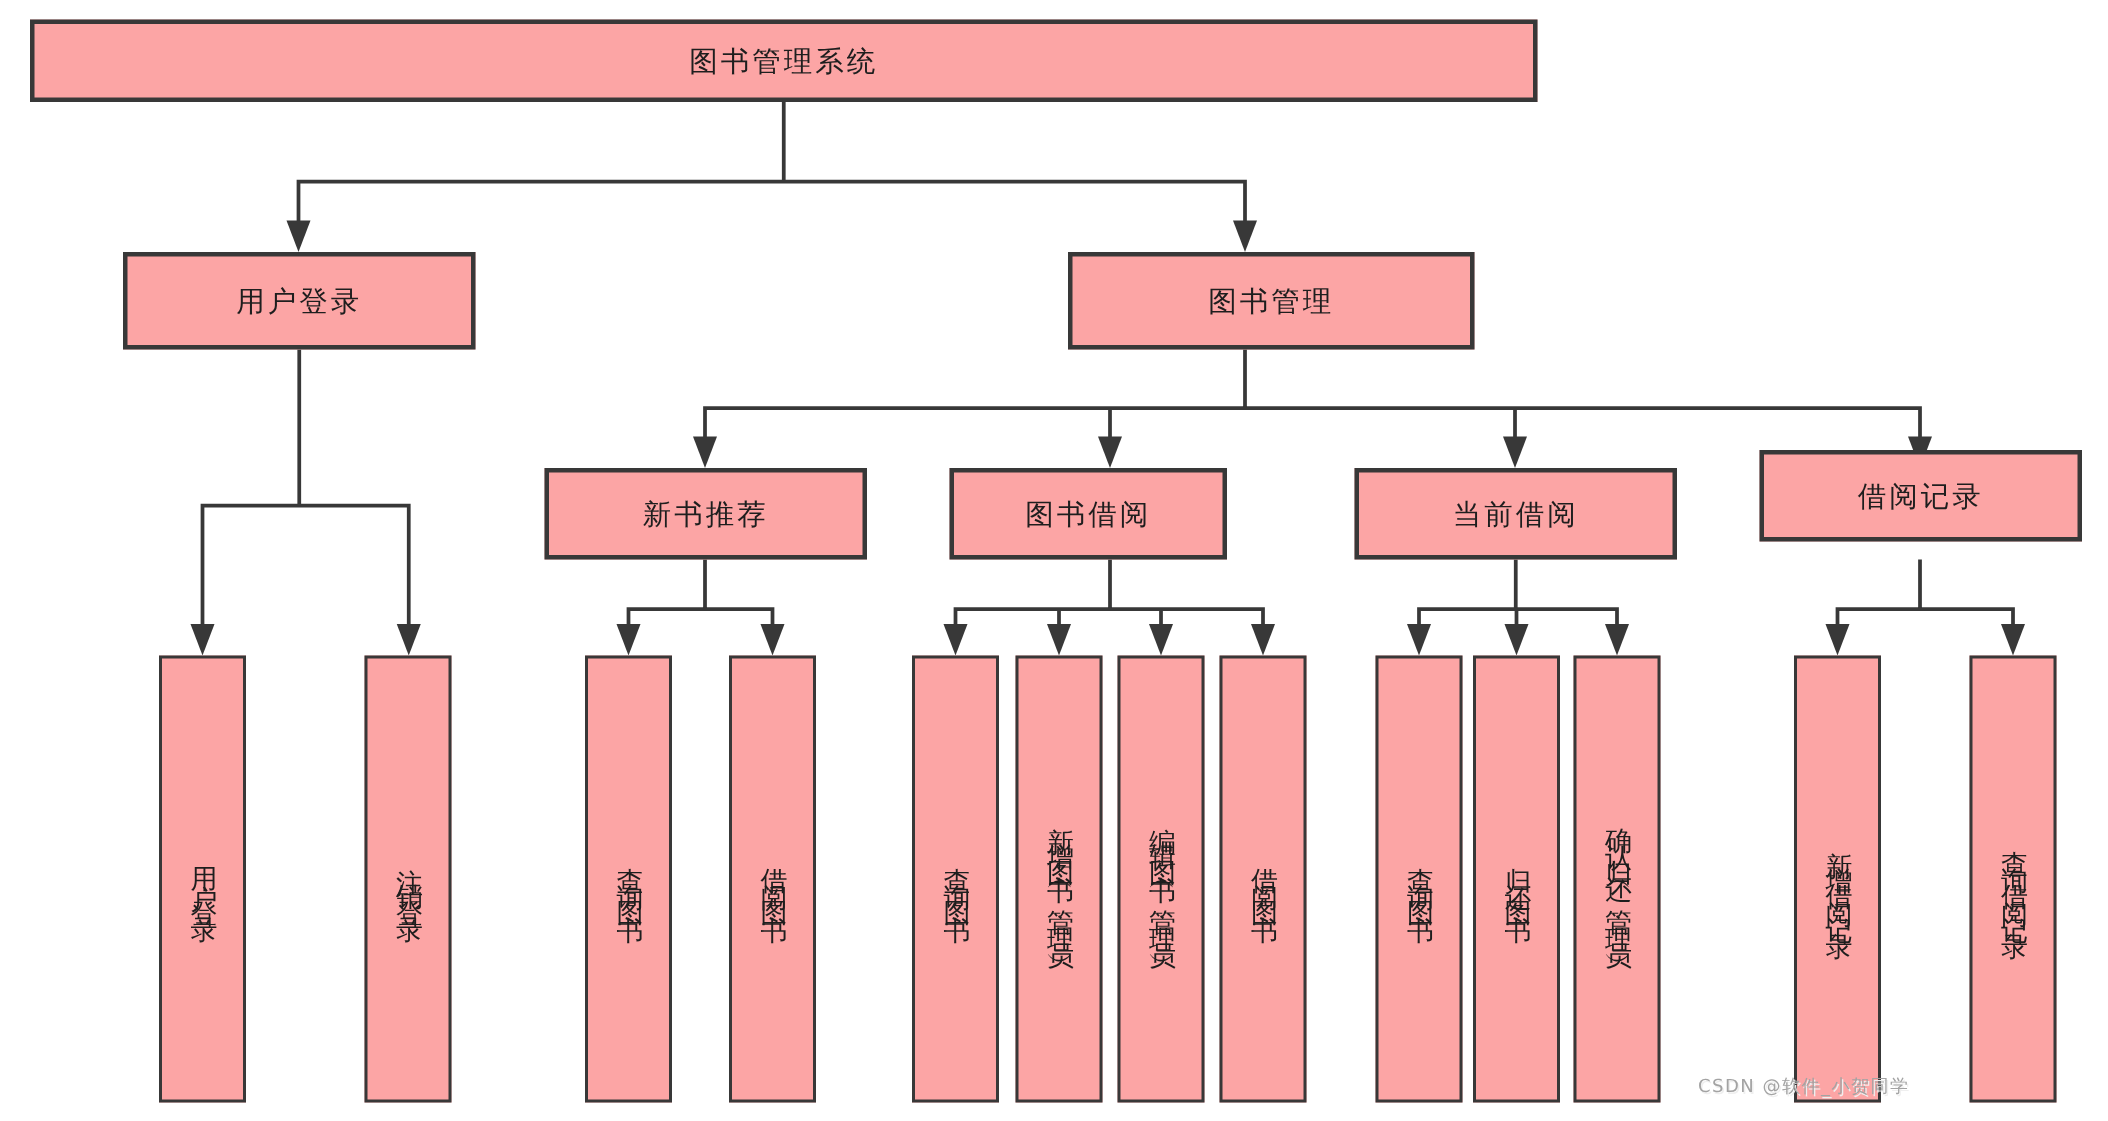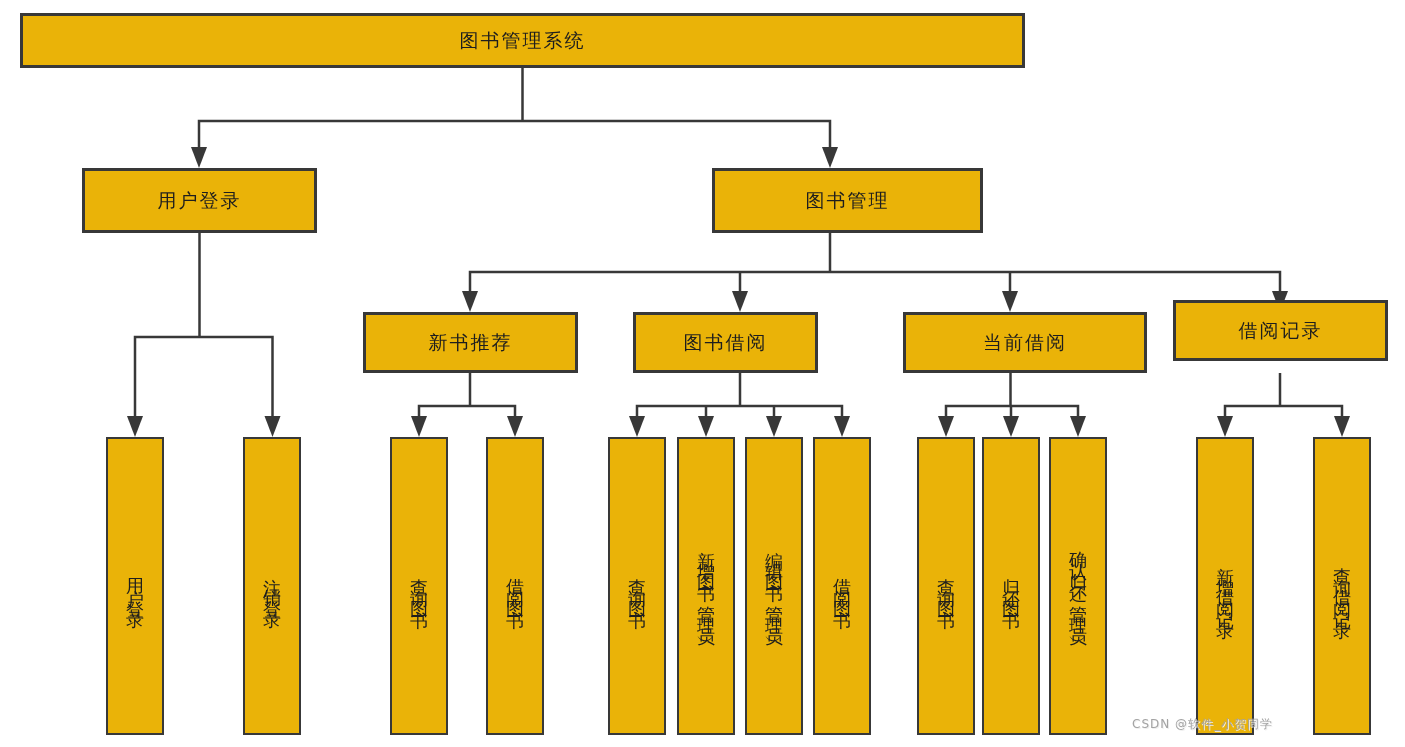--- a/index.html
+++ b/index.html
@@ -20,21 +20,21 @@
   }
   .connector-layer{
     position:absolute;
     left:0;top:0;
     width:1405px;height:747px;
     color:var(--line);
   }
   .box{
     position:absolute;
     box-sizing:border-box;
-    background:#eab308;
+    background:#fca5a5;
     border:3px solid var(--border);
     display:flex;
     align-items:center;
     justify-content:center;
     text-align:center;
   }
   .hbox{
     font-size:19px;
     letter-spacing:2px;
     font-weight:500;
@@ -113,21 +113,21 @@
   <div class="box hbox" style="left:712px;top:168px;width:271px;height:65px;">
     <span>图书管理</span>
   </div>
 
   <div class="box hbox" style="left:363px;top:312px;width:215px;height:61px;">
     <span>新书推荐</span>
   </div>
   <div class="box hbox" style="left:633px;top:312px;width:185px;height:61px;">
     <span>图书借阅</span>
   </div>
-  <div class="box hbox" style="left:903px;top:312px;width:244px;height:61px;">
+  <div class="box hbox" style="left:903px;top:312px;width:215px;height:61px;">
     <span>当前借阅</span>
   </div>
   <div class="box hbox" style="left:1173px;top:300px;width:215px;height:61px;">
     <span>借阅记录</span>
   </div>
 
   <div class="box vbox" style="left:106px;">
     <span class="vtext">用户登录</span>
   </div>
   <div class="box vbox" style="left:243px;">

